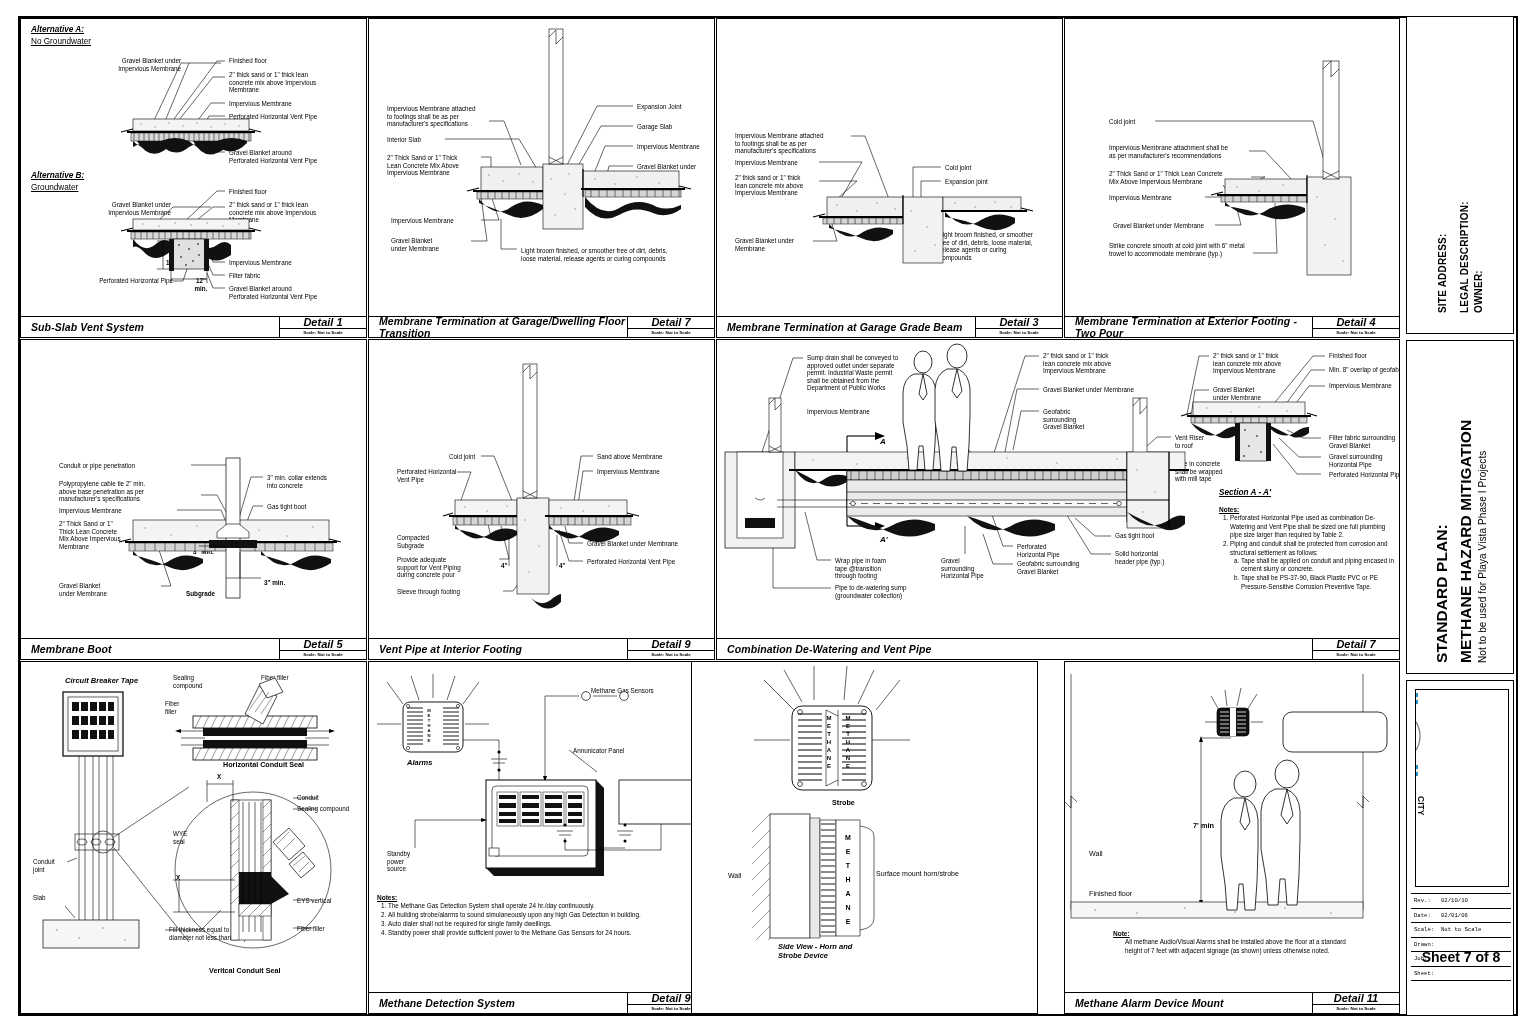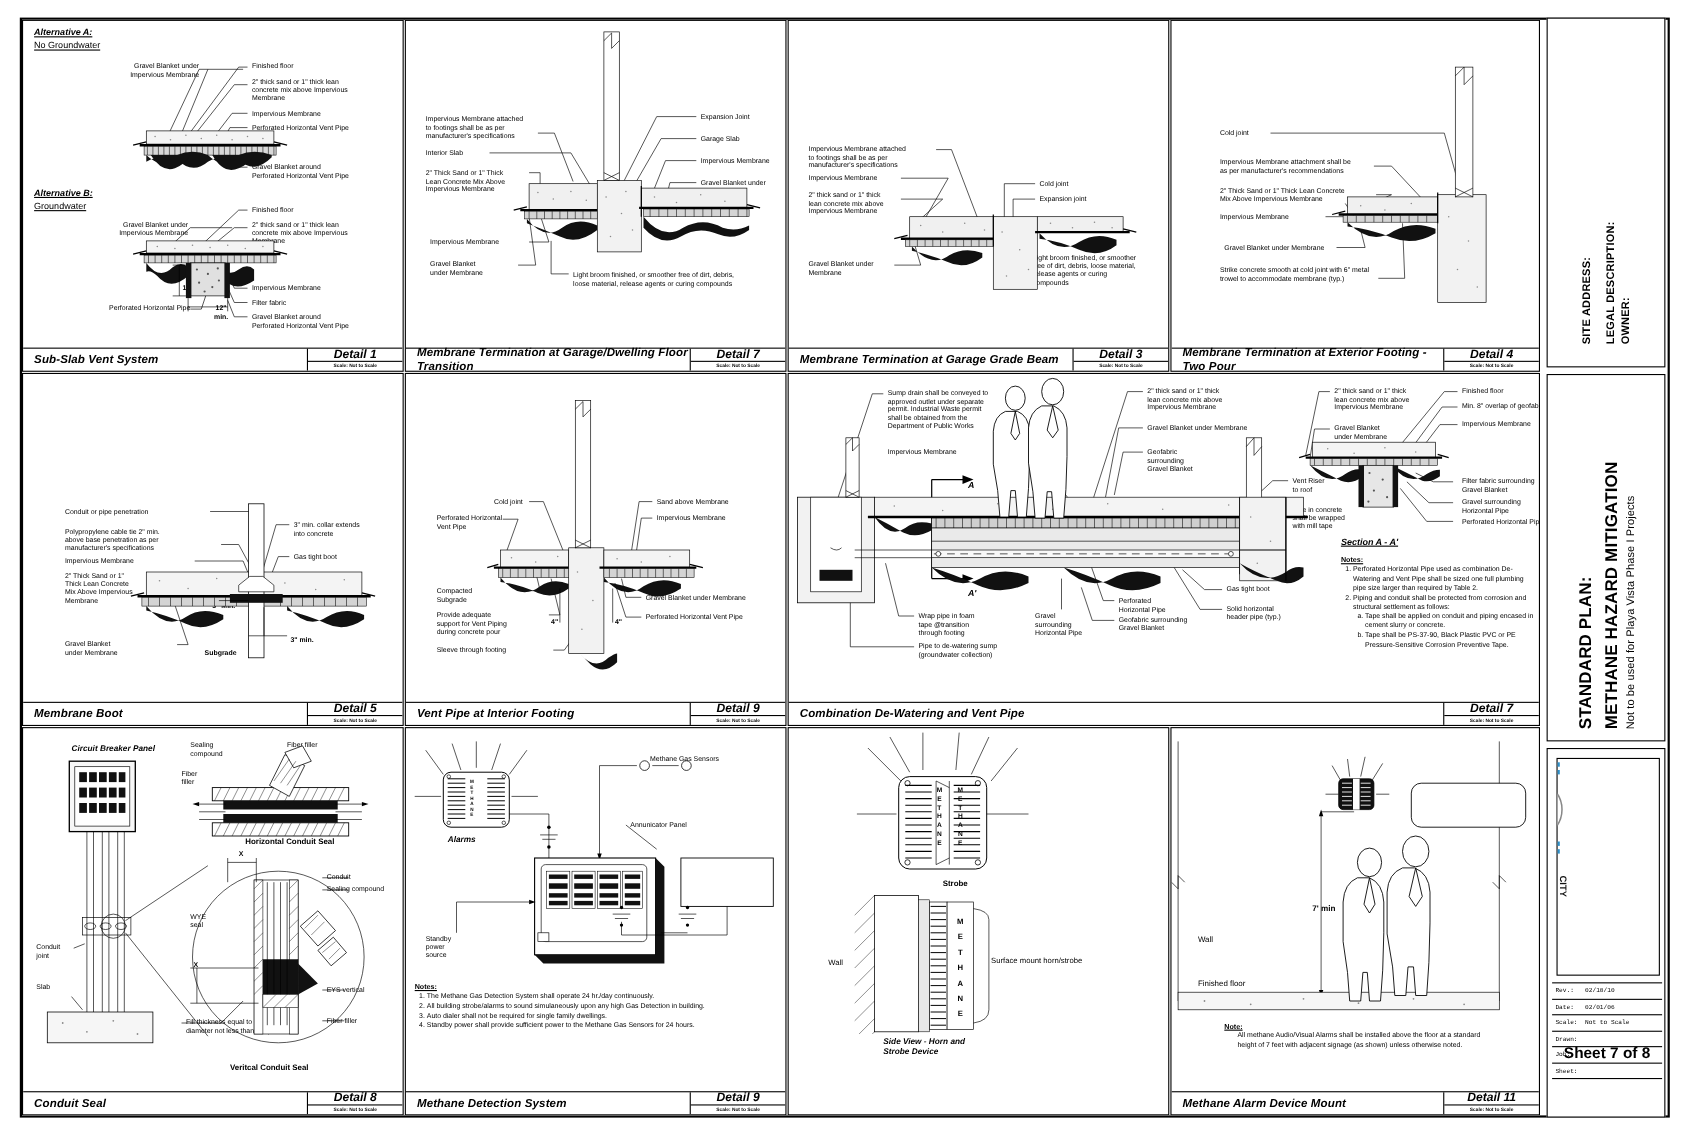--- a/index.html
+++ b/index.html
@@ -1004,21 +1004,21 @@
      <div class="pt-name">Combination De-Watering and Vent Pipe</div>
      <div class="pt-num">
        <div class="dn">Detail 7</div>
        <div class="ds">Scale: Not to Scale</div>
      </div>
    </div>
   </div>
 
   <div class="panel" style="left:0;top:643px;width:347px;height:353px;">
    <div class="panel-body">
-    <div class="cap" style="left:44px;top:14px;">Circuit Breaker Panel</div>
+    <div class="cap" style="left:44px;top:14px;">Circuit Breaker Tape</div>
     <div class="lbl" style="left:12px;top:196px;width:46px;">Conduit
 joint</div>
     <div class="lbl" style="left:12px;top:232px;width:36px;">Slab</div>
     <div class="lbl" style="left:152px;top:12px;width:60px;">Sealing
 compound</div>
     <div class="lbl" style="left:240px;top:12px;width:60px;">Fiber filler</div>
     <div class="lbl" style="left:144px;top:38px;width:34px;">Fiber
 filler</div>
     <div class="capn" style="left:202px;top:98px;">Horizontal Conduit Seal</div>
     <div class="lbl" style="left:276px;top:132px;width:60px;">Conduit</div>
@@ -1211,27 +1211,20 @@
               <line x1="180" y1="268" x2="200" y2="248"></line>
             </g>
       <g class="ln">
               <line x1="272" y1="238" x2="292" y2="238"></line>
               <line x1="272" y1="266" x2="292" y2="266"></line>
         <line x1="272" y1="136" x2="296" y2="136"></line>
               <line x1="272" y1="147" x2="296" y2="147"></line>
             </g>
     </svg>
    </div>
-   <div class="panel-title">
-     <div class="pt-name">Conduit Seal</div>
-     <div class="pt-num">
-       <div class="dn">Detail 8</div>
-       <div class="ds">Scale: Not to Scale</div>
-     </div>
-   </div>
   </div>
 
   <div class="panel" style="left:348px;top:643px;width:347px;height:353px;">
    <div class="panel-body">
     <div class="cap" style="left:38px;top:96px;">Alarms</div>
     <div class="lbl" style="left:222px;top:25px;width:110px;">Methane Gas Sensors</div>
     <div class="lbl" style="left:204px;top:85px;width:100px;">Annunicator Panel</div>
     <div class="lbl" style="left:18px;top:188px;width:60px;">Standby
 power
 source</div>
@@ -1376,21 +1369,21 @@
    </div>
    <div class="panel-title">
      <div class="pt-name">Methane Detection System</div>
      <div class="pt-num">
        <div class="dn">Detail 9</div>
        <div class="ds">Scale: Not to Scale</div>
      </div>
    </div>
   </div>
 
-  <div class="panel" style="left:696px;top:643px;width:347px;height:353px;">
+  <div class="panel" style="left:671px;top:643px;width:347px;height:353px;">
    <div class="panel-body">
     <div class="capn" style="left:140px;top:136px;">Strobe</div>
     <div class="lbl" style="left:36px;top:210px;width:40px;font-size:7px;">Wall</div>
     <div class="lbl" style="left:184px;top:208px;width:140px;font-size:7px;">Surface mount horn/strobe</div>
     <div class="cap" style="left:86px;top:280px;white-space:pre-line;">Side View - Horn and
 Strobe Device</div>
 
     <svg width="347" height="330">
 
       <g class="ln">

